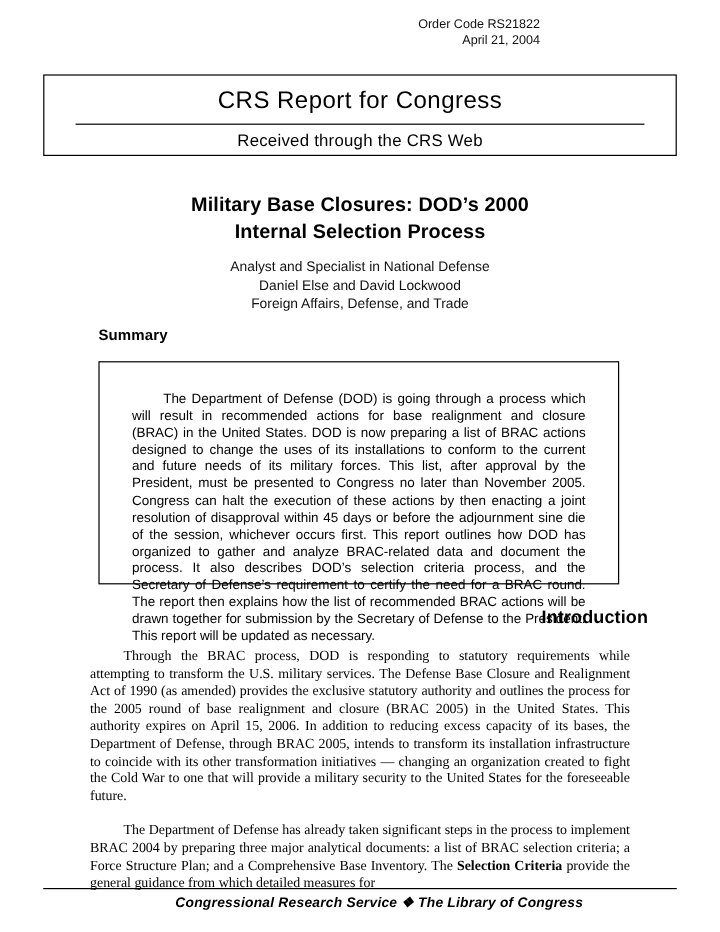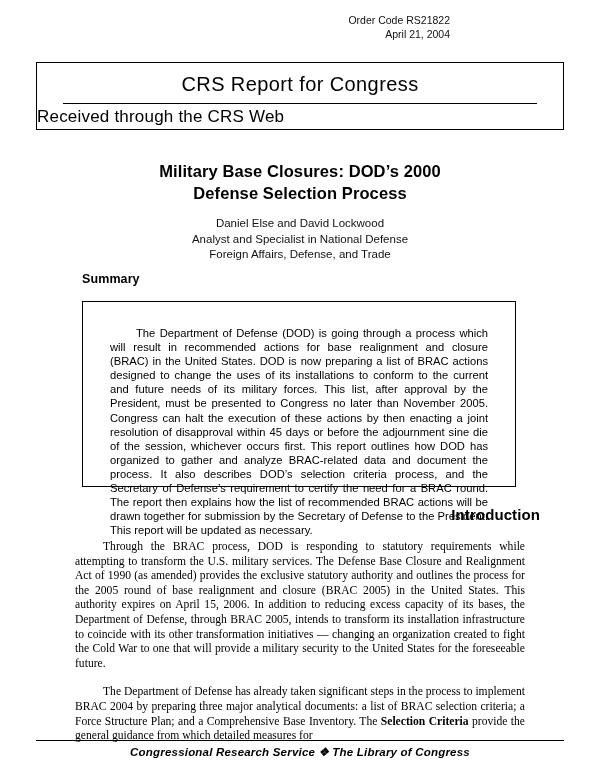--- a/index.html
+++ b/index.html
@@ -57,23 +57,23 @@
     white-space: nowrap;
   }
   .banner-rule {
     width: 474px;
     margin: 1px auto 0 auto;
     border-top: 1.4px solid #000;
     height: 0;
   }
   .banner-sub {
     font-family: "Liberation Sans", sans-serif;
-    font-size: 17px;
+    font-size: 14px;
     font-weight: 400;
-    text-align: left;
+    text-align: center;
     line-height: 22px;
     margin-top: 2px;
     letter-spacing: 0.2px;
     white-space: nowrap;
   }
 
   
   .doc-title {
     position: absolute;
     left: 60px;
@@ -166,21 +166,21 @@
   .footer-rule {
     position: absolute;
     left: 36px;
     top: 740px;
     width: 528px;
     border-top: 1.4px solid #000;
     height: 0;
   }
   .footer-text {
     position: absolute;
-    left: 36px;
+    left: 52px;
     top: 745px;
     width: 528px;
     text-align: center;
     font-family: "Liberation Sans", sans-serif;
     font-weight: bold;
     font-style: italic;
     font-size: 11.5px;
     letter-spacing: 0.2px;
     white-space: nowrap;
   }
@@ -196,26 +196,26 @@
   </div>
 
   <div class="banner">
     <div class="banner-title">CRS Report for Congress</div>
     <div class="banner-rule"></div>
     <div class="banner-sub">Received through the CRS Web</div>
   </div>
 
   <div class="doc-title">
     <div>Military Base Closures: DOD’s 2000</div>
-    <div>Defense Selection Process</div>
+    <div>Internal Selection Process</div>
   </div>
 
   <div class="authors">
+    <div>Analyst and Specialist in National Defense</div>
     <div>Daniel Else and David Lockwood</div>
-    <div>Analyst and Specialist in National Defense</div>
     <div>Foreign Affairs, Defense, and Trade</div>
   </div>
 
   <div class="summary-heading">Summary</div>
 
   <div class="summary-box">
     <p>The Department of Defense (DOD) is going through a process which will result in recommended actions for base realignment and closure (BRAC) in the United States. DOD is now preparing a list of BRAC actions designed to change the uses of its installations to conform to the current and future needs of its military forces.  This list, after approval by the President, must be presented to Congress no later than November 2005. Congress can halt the execution of these actions by then enacting a joint resolution of disapproval within 45 days or before the adjournment sine die of the session, whichever occurs first. This report outlines how DOD has organized to gather and analyze BRAC-related data and document the process. It also describes DOD’s selection criteria process, and the Secretary of Defense’s requirement to certify the need for a BRAC round.  The report then explains how the list of recommended BRAC actions will be drawn together for submission by the Secretary of Defense to the President. This report will be updated as necessary.</p>
   </div>
 
   <div class="section-heading">Introduction</div>

